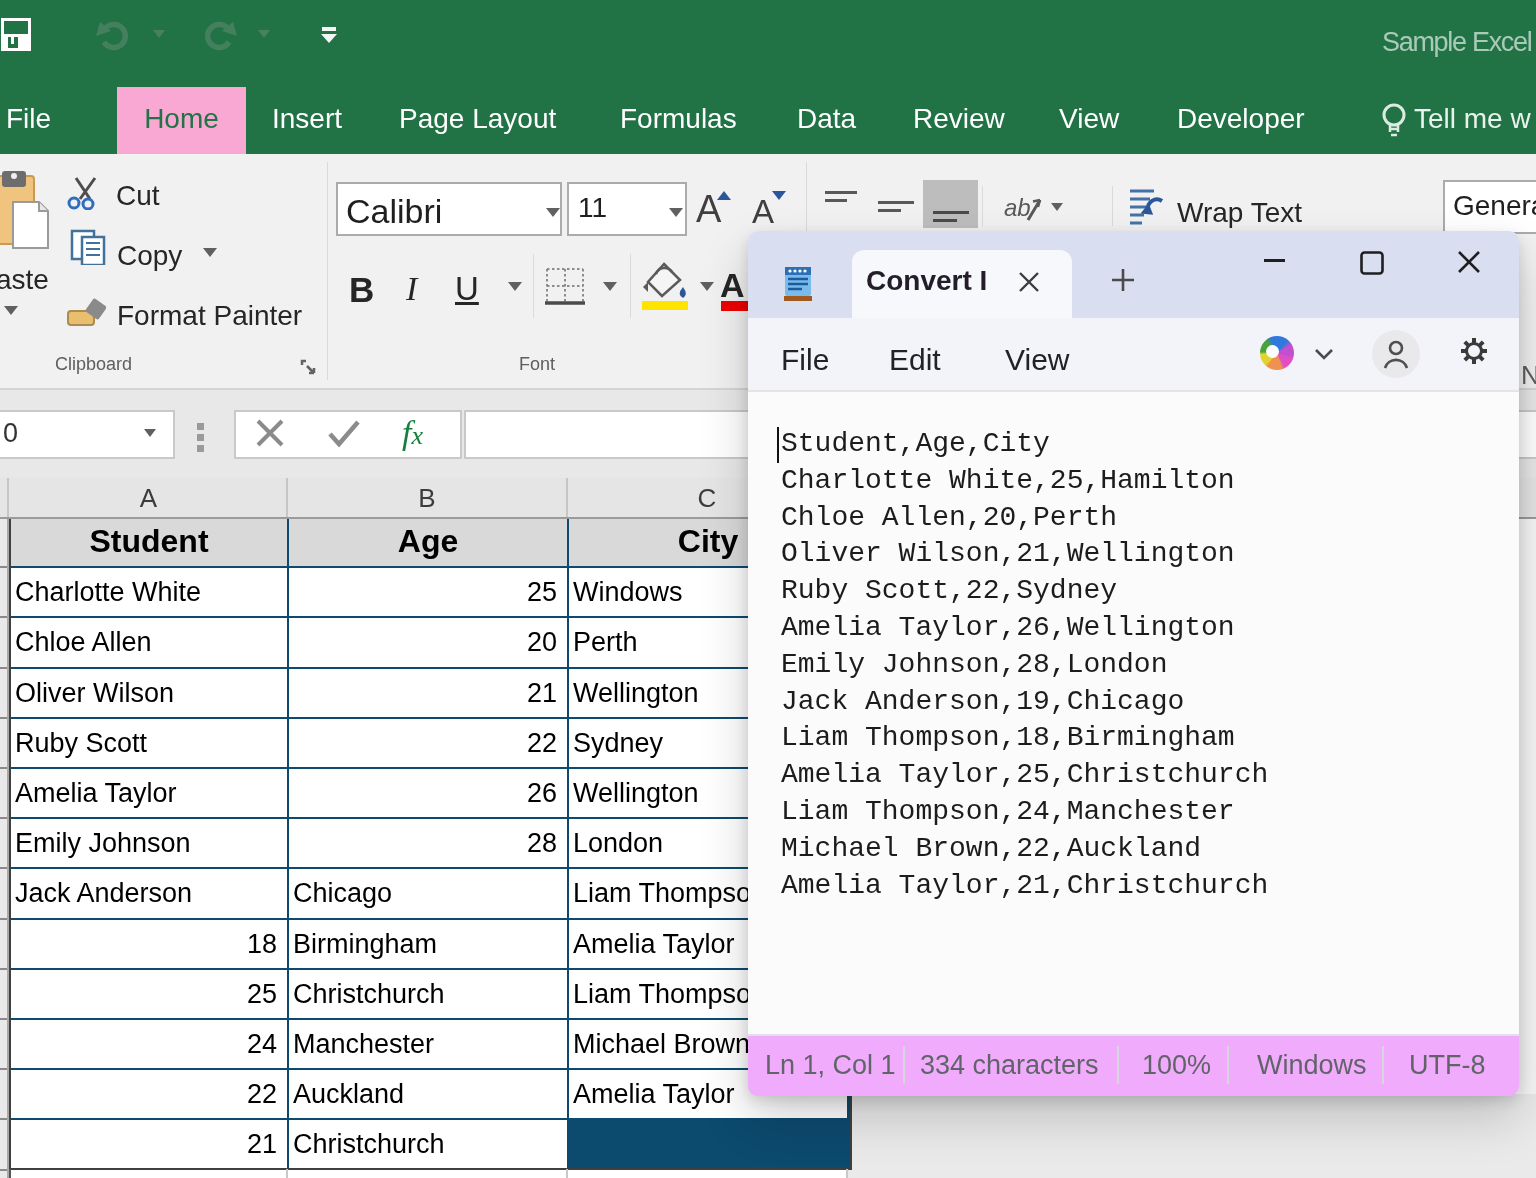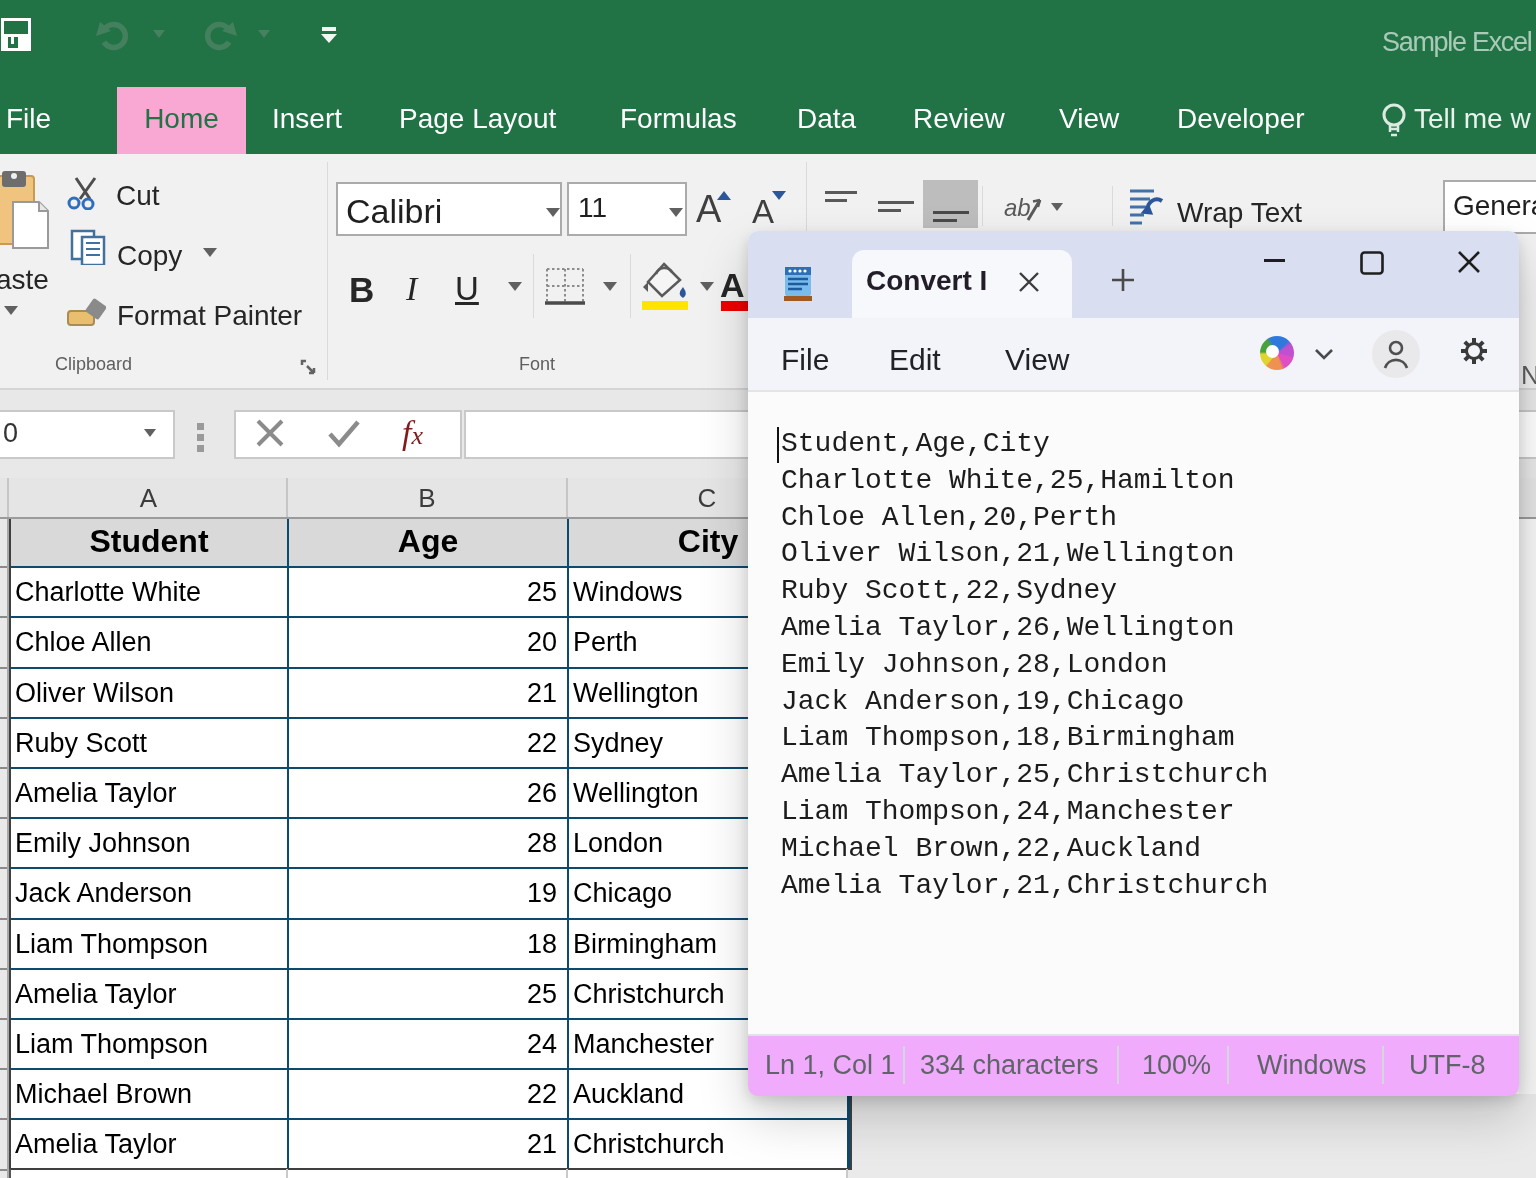--- a/index.html
+++ b/index.html
@@ -76,21 +76,20 @@
     <div>Ruby Scott</div>
       <div class="n">22</div>
       <div>Sydney</div>
     <div>Amelia Taylor</div>
       <div class="n">26</div>
       <div>Wellington</div>
     <div>Emily Johnson</div>
       <div class="n">28</div>
       <div>London</div>
     <div>Jack Anderson</div>
-      <div class="n">19</div>
       <div>Chicago</div>
     <div>Liam Thompson</div>
       <div class="n">18</div>
       <div>Birmingham</div>
     <div>Amelia Taylor</div>
       <div class="n">25</div>
       <div>Christchurch</div>
     <div>Liam Thompson</div>
       <div class="n">24</div>
       <div>Manchester</div>
@@ -254,21 +253,21 @@
     <div class="fbox" style="left:234px;top:20px;width:224px;height:45px;"></div>
     <div class="fbox" style="left:464px;top:20px;width:1100px;height:45px;"></div>
     <div class="caret" style="left:144px;top:39px;border-left-width:6px;border-right-width:6px;border-top-width:8px;"></div>
     <div class="abs" style="left:197px;top:33px;width:7px;height:7px;background:#9a9a9a;box-shadow:0 11px 0 #9a9a9a,0 22px 0 #9a9a9a;"></div>
     <svg class="abs" style="left:253px;top:26px;" width="34" height="34" viewBox="0 0 34 34">
       <path d="M 5 5 L 29 29 M 29 5 L 5 29" stroke="#8b8b8b" stroke-width="4"></path>
     </svg>
     <svg class="abs" style="left:326px;top:26px;" width="36" height="34" viewBox="0 0 36 34">
       <path d="M 4 18 L 13 28 L 32 6" stroke="#8b8b8b" stroke-width="4.5" fill="none"></path>
     </svg>
-    <div class="abs" style="left:402px;top:24px;font-family:'Liberation Serif',serif;font-style:italic;font-size:34px;color:#7f1d1d;">f<span style="font-size:26px;">x</span></div>
+    <div class="abs" style="left:402px;top:24px;font-family:'Liberation Serif',serif;font-style:italic;font-size:34px;color:#15803d;">f<span style="font-size:26px;">x</span></div>
   </div>
 
   <div class="abs" id="colhead">
     <div class="collet" style="left:0;width:297px;text-align:center;">A</div>
     <div class="collet" style="left:287px;width:280px;text-align:center;">B</div>
     <div class="collet" style="left:567px;width:280px;text-align:center;">C</div>
     <div class="colsep" style="left:7px;"></div>
     <div class="colsep" style="left:286px;"></div>
     <div class="colsep" style="left:566px;"></div>
     <div class="colsep" style="left:846px;"></div>

